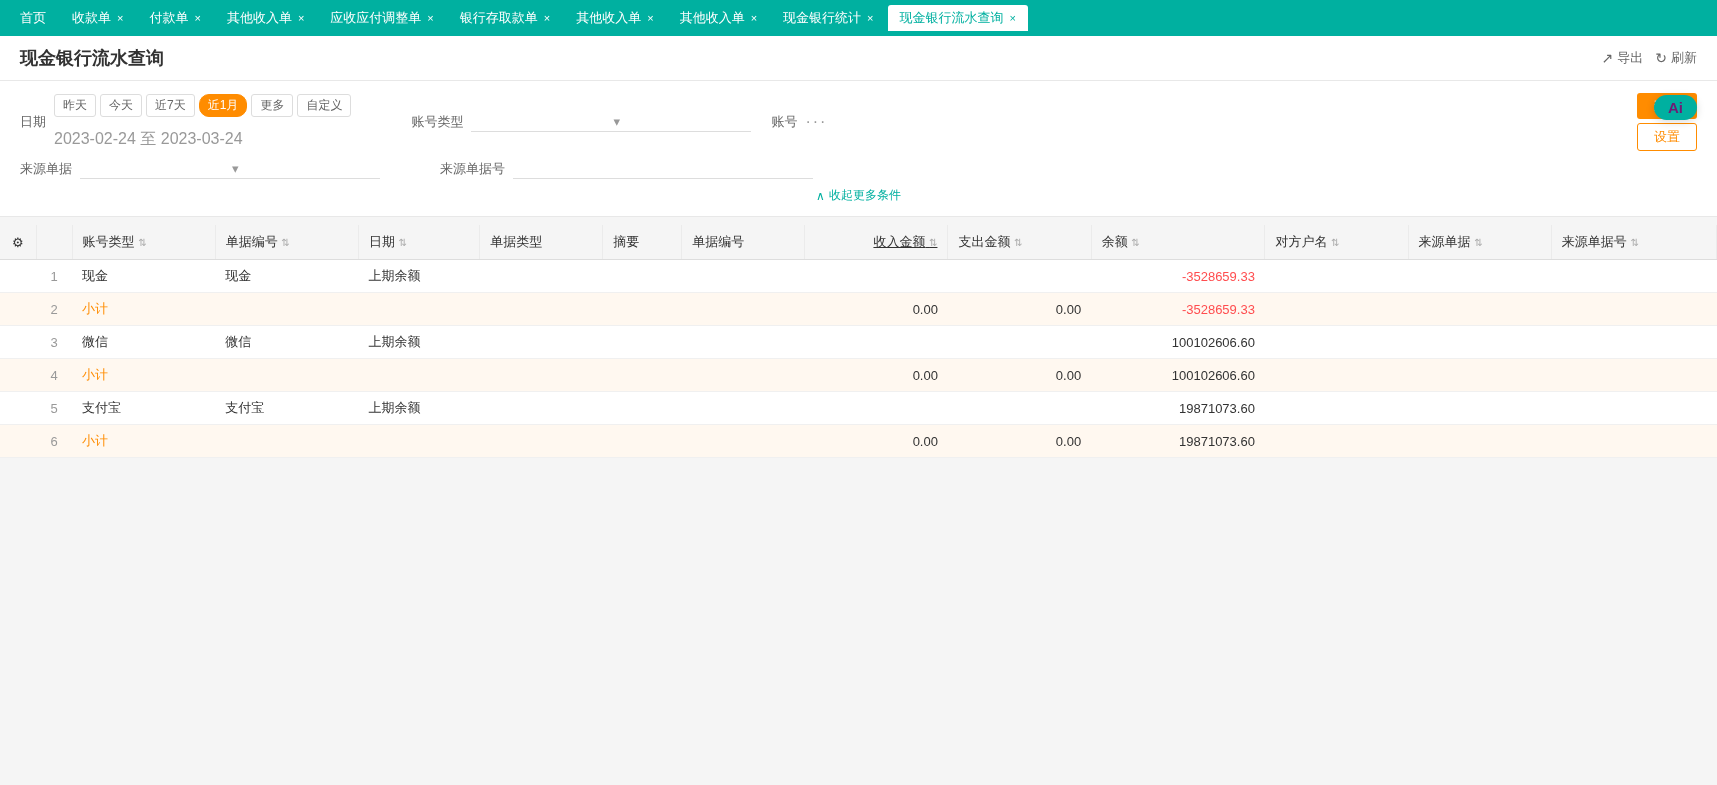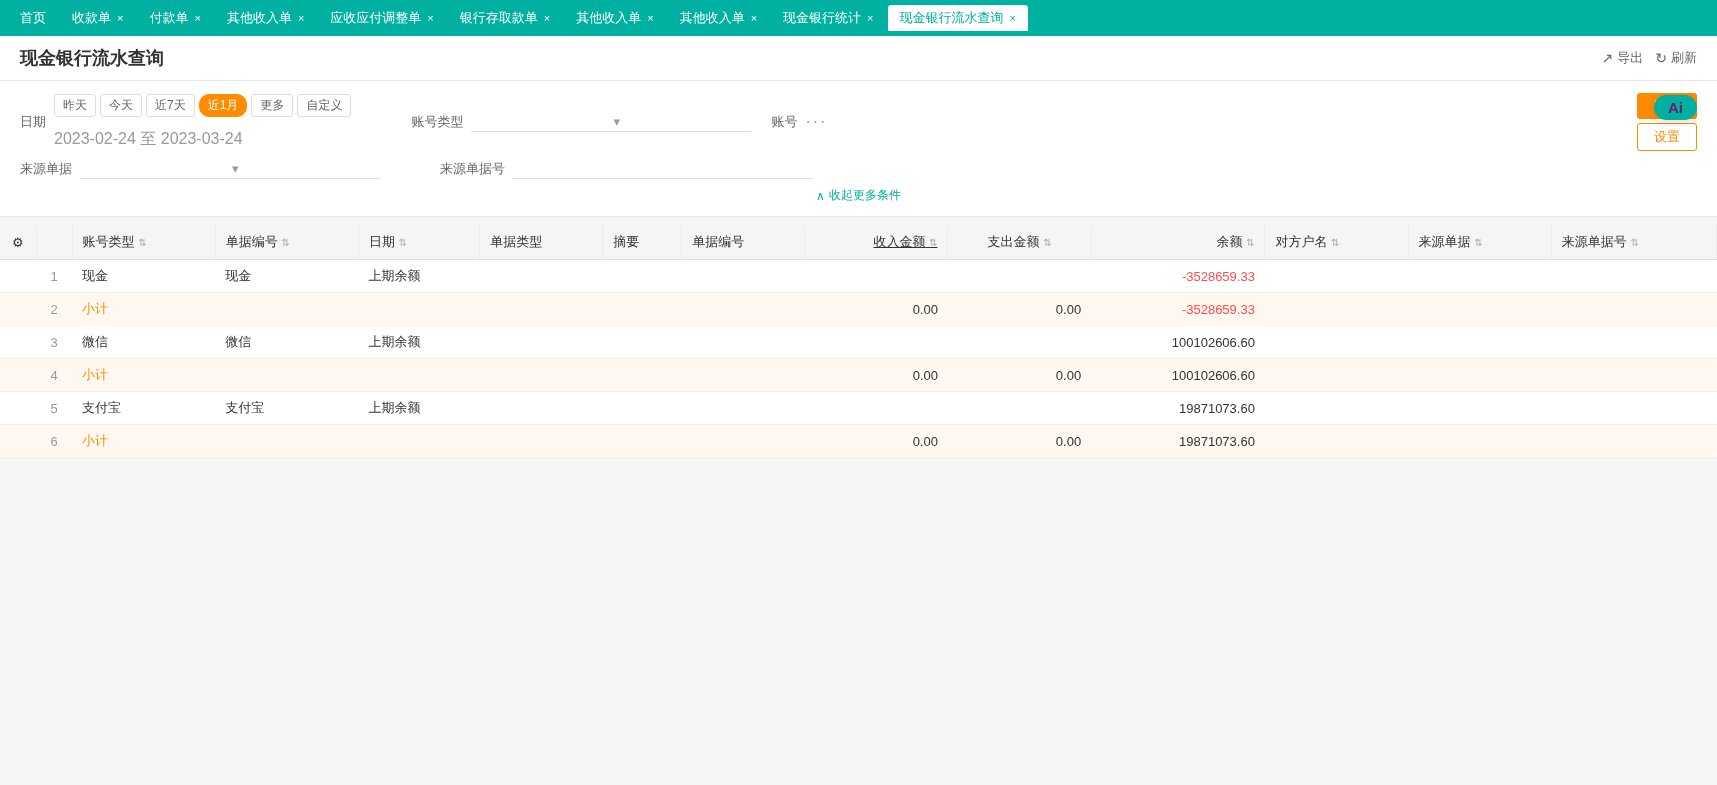--- a/index.html
+++ b/index.html
@@ -370,25 +370,25 @@
         <th>
           <span>摘要</span>
         </th>
         <th>
           <span>单据编号</span>
         </th>
         <th style="text-align:right;text-decoration:underline;">
           <span>收入金额</span>
           <span class="th-sort"> ⇅</span>
         </th>
-        <th style="text-align:center;">
+        <th style="text-align:left;">
           <span>支出金额</span>
           <span class="th-sort"> ⇅</span>
         </th>
-        <th style="text-align:right;">
+        <th style="">
           <span>余额</span>
           <span class="th-sort"> ⇅</span>
         </th>
         <th>
           <span>对方户名</span>
           <span class="th-sort"> ⇅</span>
         </th>
         <th>
           <span>来源单据</span>
           <span class="th-sort"> ⇅</span>

